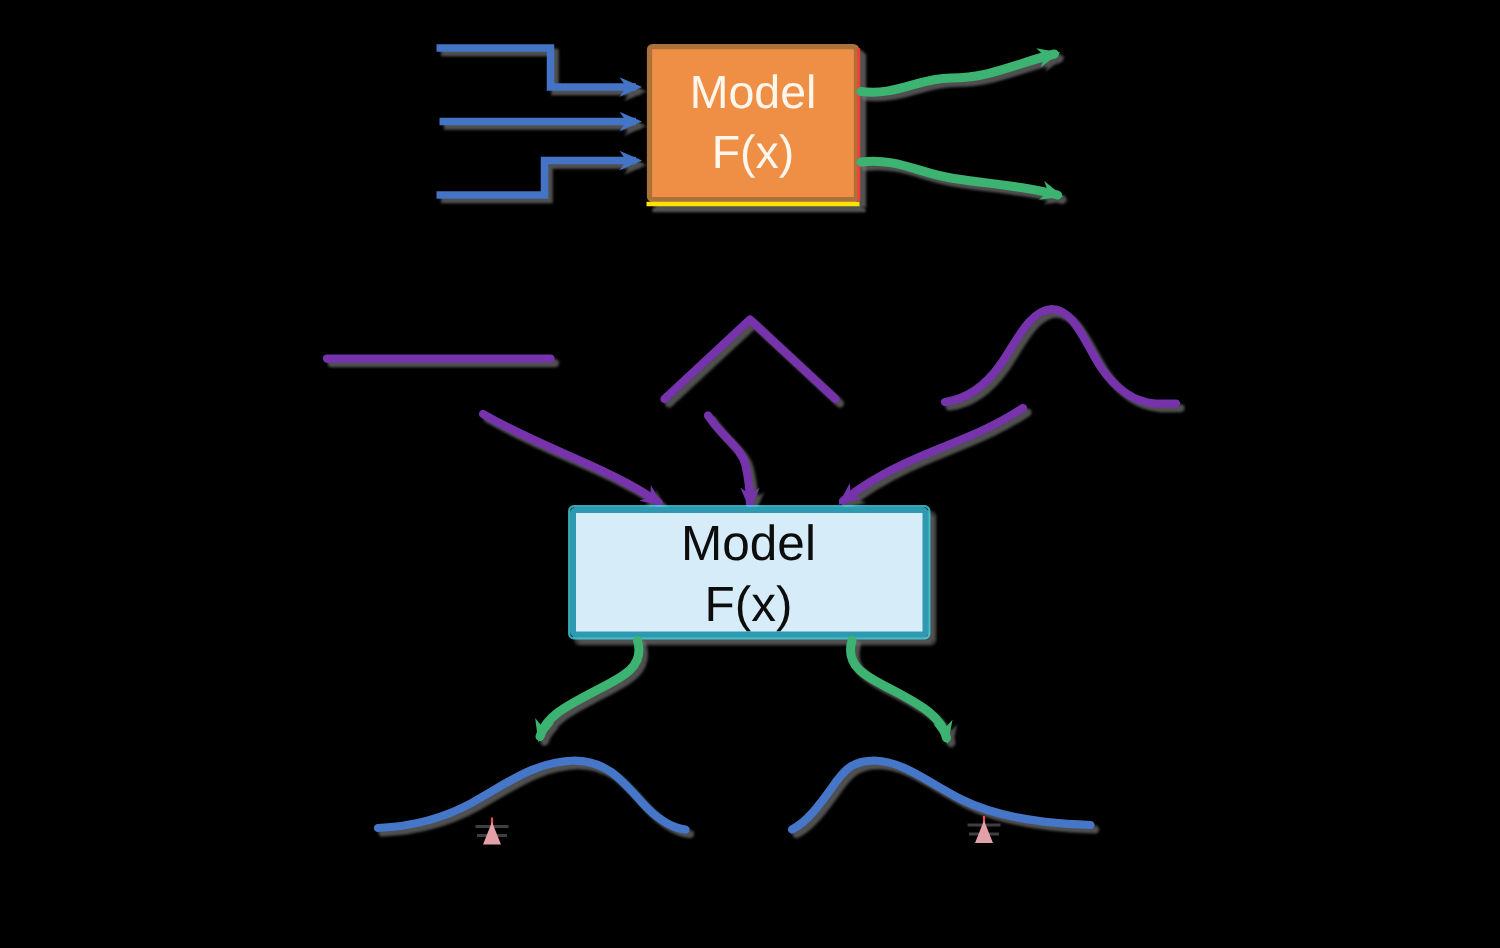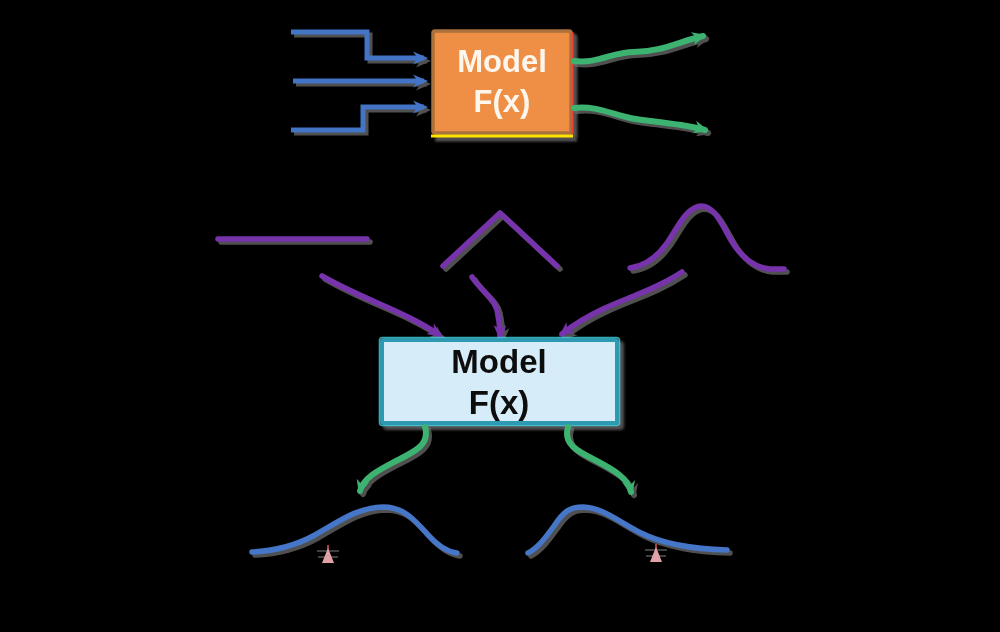--- a/index.html
+++ b/index.html
@@ -4,21 +4,21 @@
 <style>
   html, body {
     margin: 0;
     padding: 0;
     width: 1000px;
     height: 632px;
     background: var(--background, #000);
     overflow: hidden;
     font-family: "Liberation Sans", sans-serif;
   }
-  .canvas-wrap { position: relative; width: 1000px; height: 600px; font-weight: bold; }
+  .canvas-wrap { position: relative; width: 1000px; height: 600px; }
   svg { display: block; }
 
   
   .sb { stroke: var(--input_arrow_blue); fill: none; }
   .sg { stroke: var(--output_arrow_green); fill: none; }
   .sp { stroke: var(--distribution_purple); fill: none; }
   .sc { stroke: var(--output_curve_blue); fill: none; }
   .fb { fill: var(--input_arrow_blue); }
   .fg { fill: var(--output_arrow_green); }
   .fp { fill: var(--distribution_purple); }

